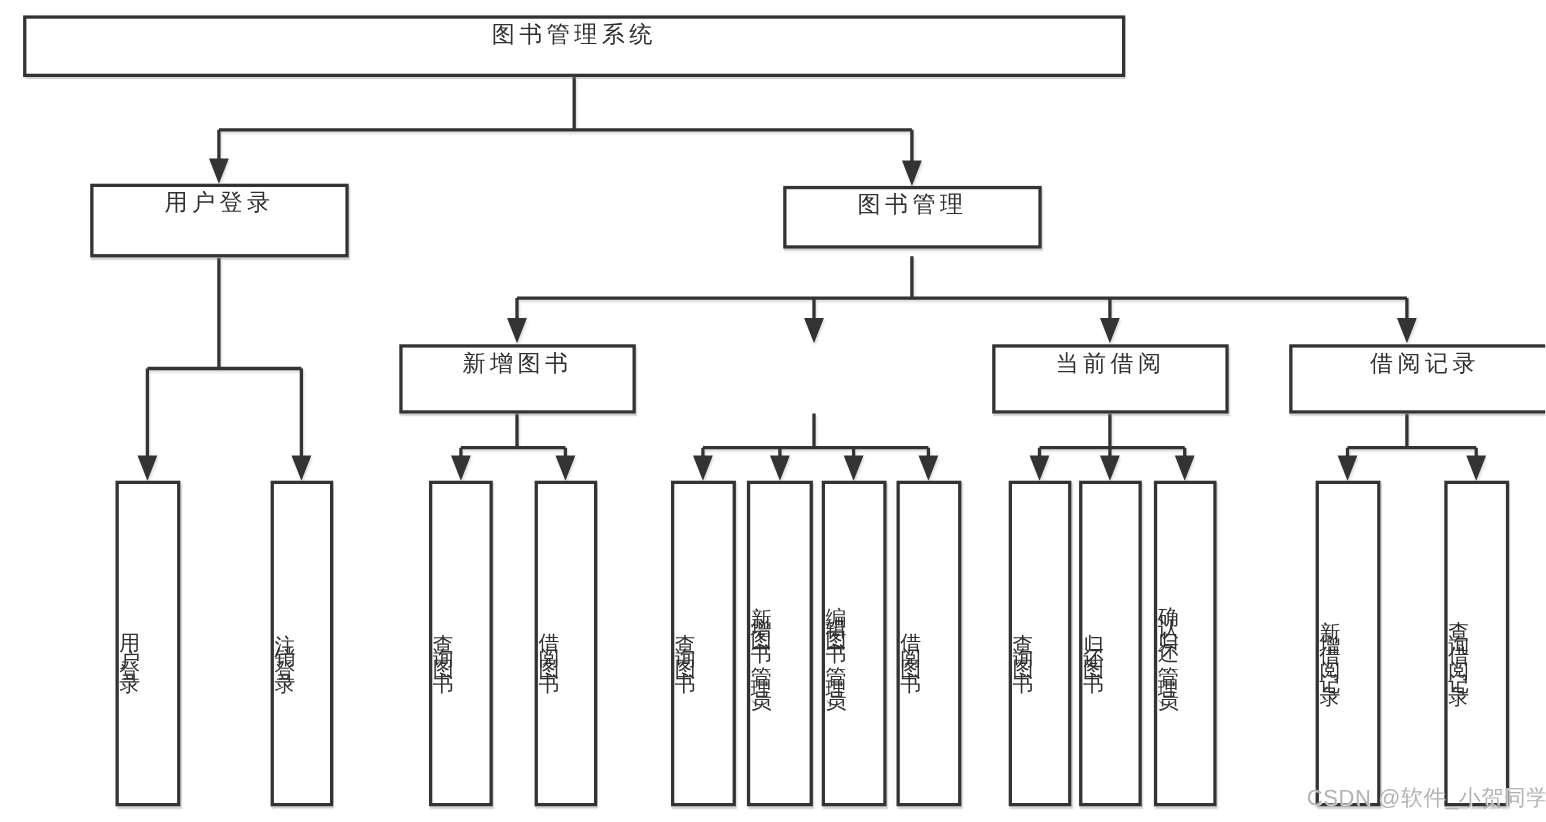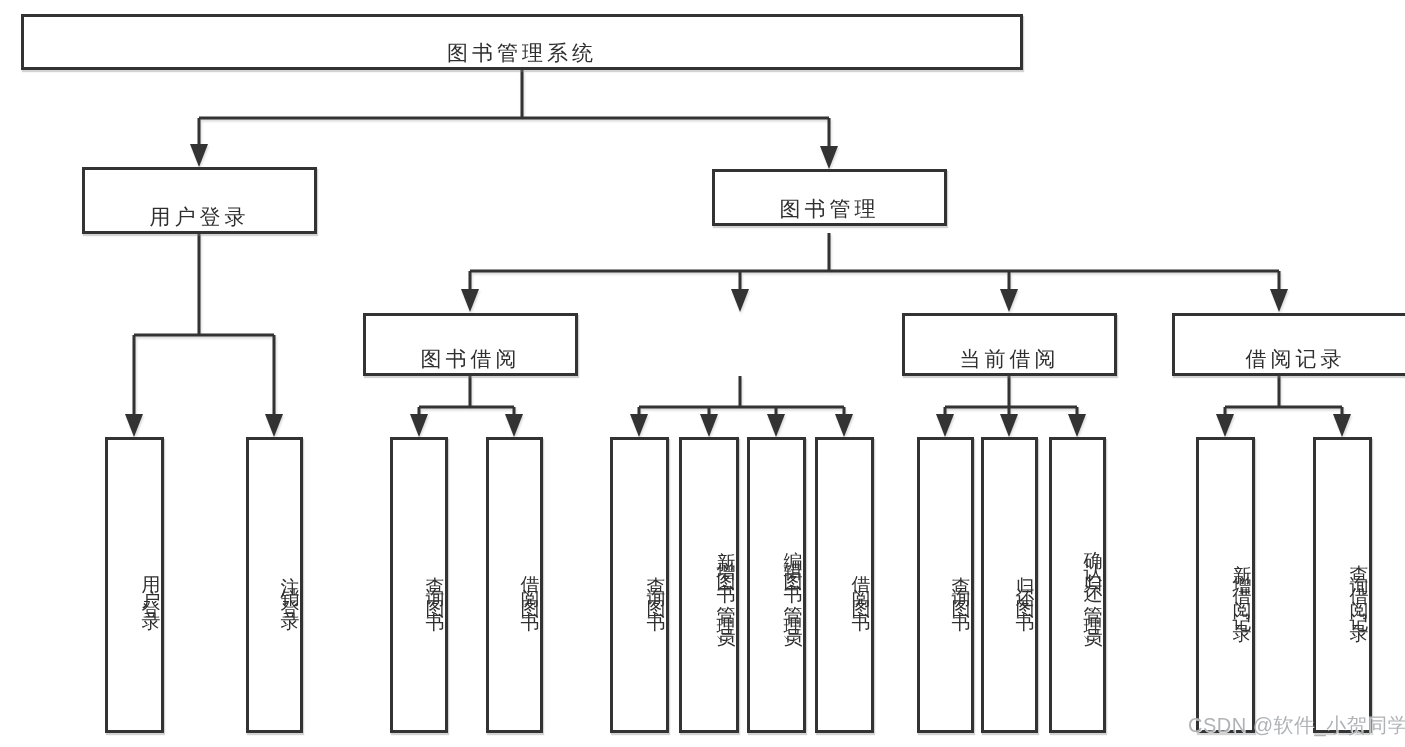--- a/index.html
+++ b/index.html
@@ -28,21 +28,21 @@
     fill: var(--line, #333333);
     stroke: none;
   }
   .box {
     position: absolute;
     box-sizing: border-box;
     border: 3px solid var(--border, #333333);
     background: #ffffff;
     color: var(--text, #2f2f2f);
     display: flex;
-    align-items: flex-end;
+    align-items: flex-start;
     justify-content: center;
     box-shadow: 1px 2px 1px rgba(130,130,130,0.35);
   }
   .box.h {
     font-size: 21px;
     letter-spacing: 4px;
     white-space: nowrap;
   }
   .box.v {
     writing-mode: vertical-lr;
@@ -111,21 +111,21 @@
   </div>
 
   <div class="box h" style="left:82px;top:167px;width:235px;height:67px">
     <span class="lbl">用户登录</span>
   </div>
   <div class="box h" style="left:712px;top:169px;width:235px;height:57px">
     <span class="lbl">图书管理</span>
   </div>
 
   <div class="box h" style="left:363px;top:313px;width:215px;height:63px">
-    <span class="lbl">图书借阅</span>
+    <span class="lbl">新增图书</span>
   </div>
   <div class="box h" style="left:902px;top:313px;width:215px;height:63px">
     <span class="lbl">当前借阅</span>
   </div>
   <div class="box h" style="left:1172px;top:313px;width:247px;height:63px">
     <span class="lbl">借阅记录</span>
   </div>
 
   <div class="box v" style="left:105px;top:437px;width:59px;height:296px">
     <span class="lbl">用户登录</span>

